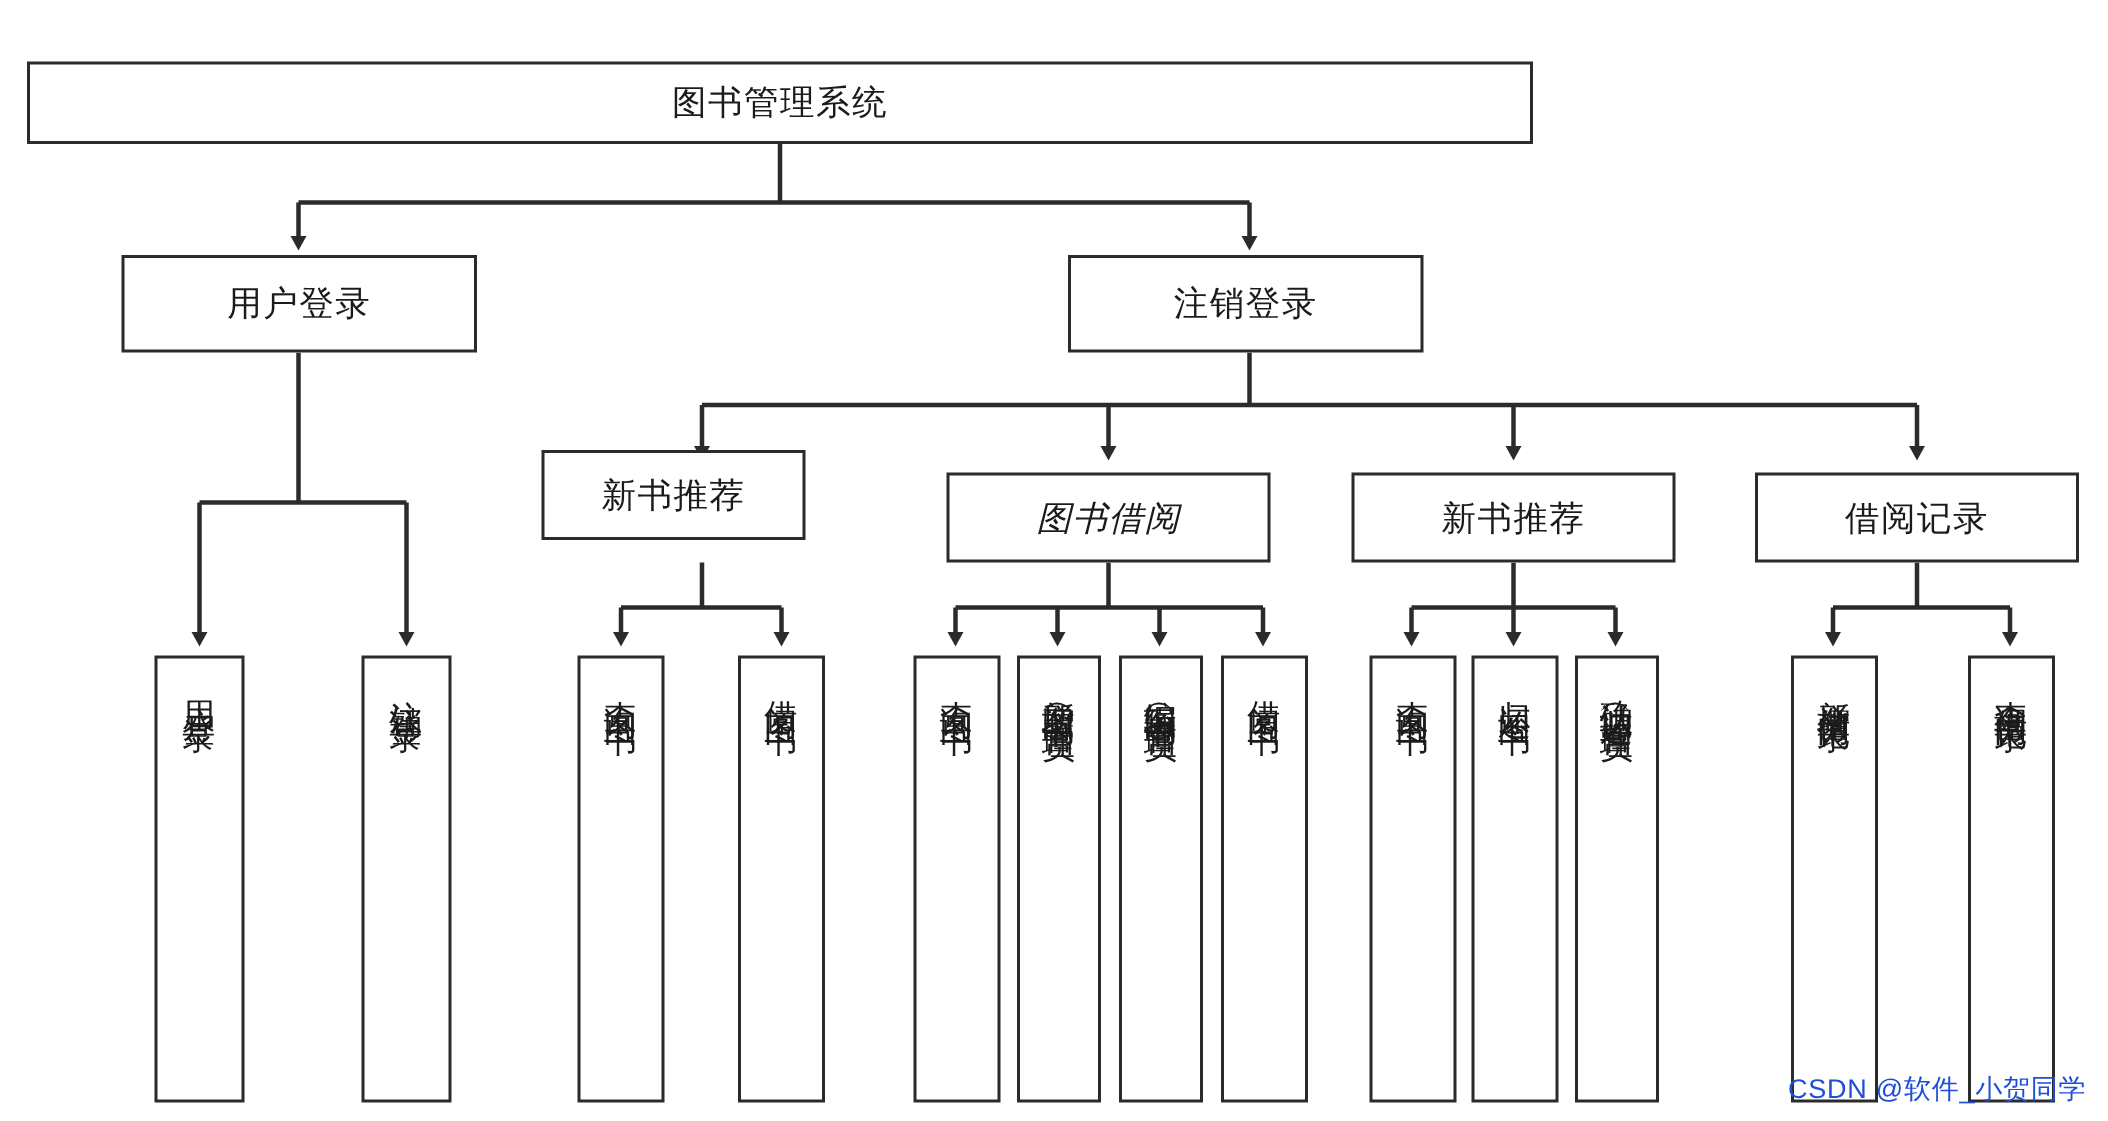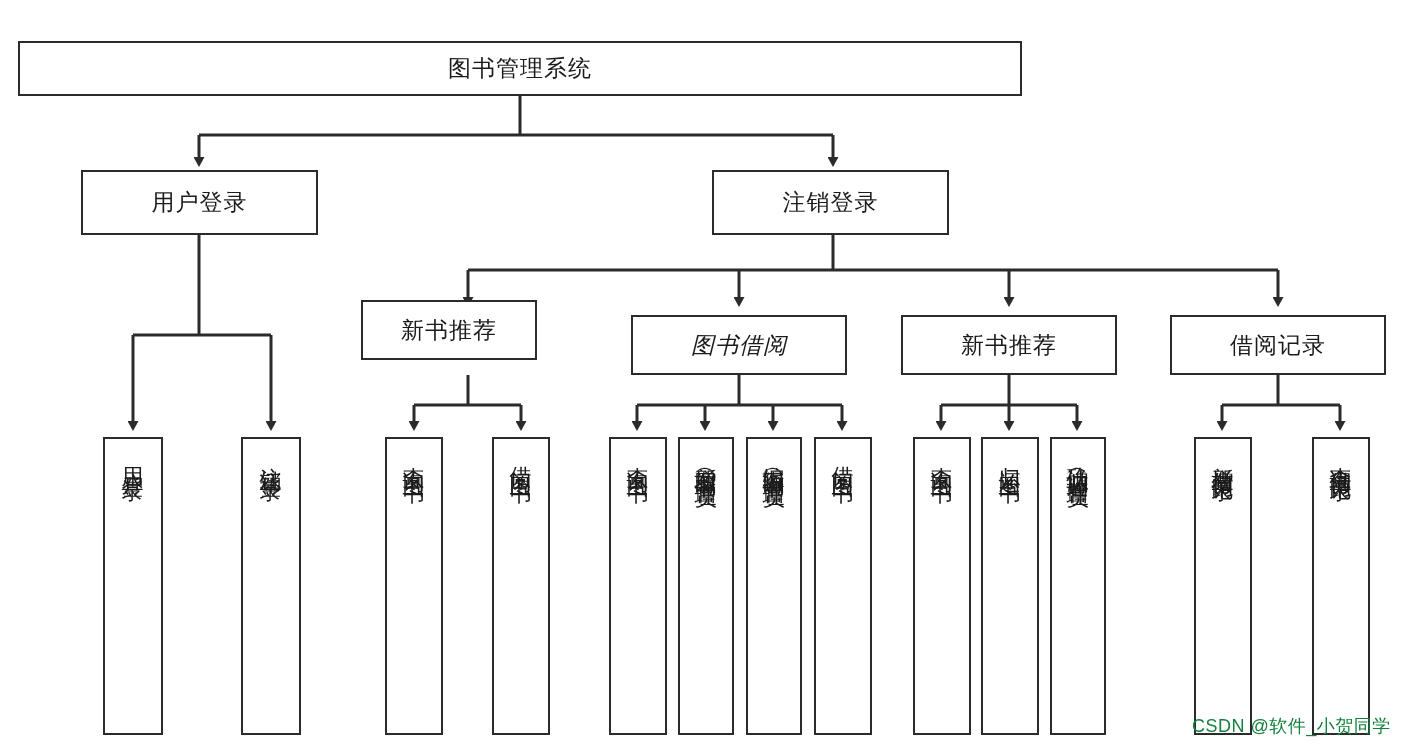--- a/index.html
+++ b/index.html
@@ -47,21 +47,21 @@
     white-space:nowrap;
   }
   .leaf.tall .label{
     letter-spacing:3px;
   }
   #watermark{
     position:absolute;
     left:1192px;
     top:714px;
     font-size:18px;
-    color:#15803d;
+    color:#1d4ed8;
     white-space:nowrap;
     letter-spacing:0.5px;
     font-family:"Liberation Sans","DejaVu Sans",sans-serif;
   }
   svg#links{
     position:absolute;
     left:0;top:0;
     width:1405px;height:747px;
     pointer-events:none;
   }

